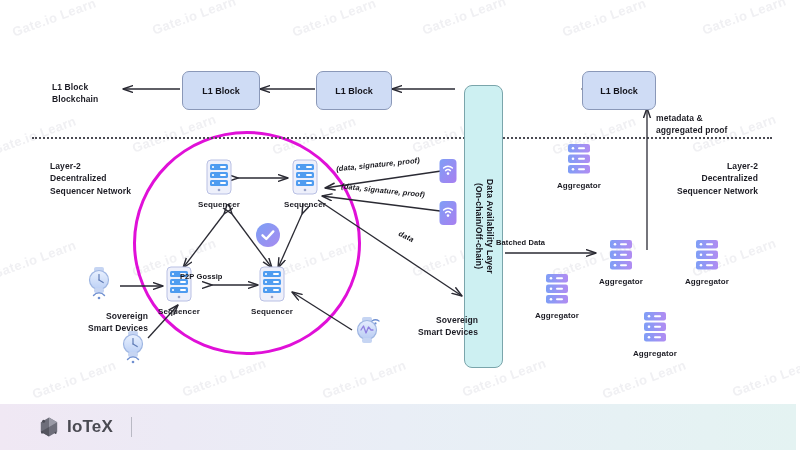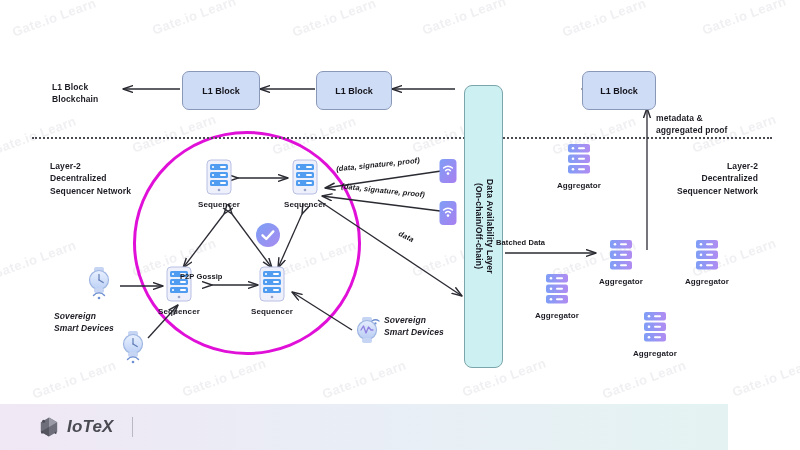--- a/index.html
+++ b/index.html
@@ -20,24 +20,23 @@
     position:absolute;
     font-size:13px;font-weight:700;
     color:#f0f0f3;
     transform:rotate(-20deg);
     white-space:nowrap;
     letter-spacing:.4px;
   }
 
   
   .footer{
-    position:absolute;left:0;bottom:0;width:728px;height:46px;
+    position:absolute;left:0;bottom:0;width:796px;height:46px;
     background:linear-gradient(90deg,#f0e8f4 0%,#eceaf5 22%,#e9eef6 50%,#e6f1f4 78%,#e4f3f2 100%);
     z-index:6;
-    font-style:italic;
   }
   .footer-inner{
     position:absolute;left:38px;top:0;height:46px;
     display:flex;align-items:center;gap:10px;
   }
   .brand{display:flex;align-items:center;gap:7px;}
   .brand-name{font-size:17px;font-weight:700;color:#4a4a52;letter-spacing:.2px;}
   .brand-name.small{font-size:13px;font-weight:700;color:#5a5a62;}
   .divider{width:1px;height:20px;background:#b9b9c4;margin:0 8px;}
 
@@ -52,21 +51,21 @@
   .lbl{
     position:absolute;z-index:5;
     font-size:8.5px;font-weight:700;color:#1c1c24;
     line-height:1.45;white-space:pre-line;
     letter-spacing:.1px;
   }
   .lbl.node{font-weight:700;font-size:8px;text-align:center;}
   .lbl.arrowlbl{font-size:7.5px;font-weight:700;color:#16161c;}
   .lbl.italic{font-style:italic;font-weight:700;}
   .lbl.right{text-align:right;}
-  .lbl.center{text-align:left;font-style:italic;}
+  .lbl.center{text-align:right;}
 
   
   .l1box{
     position:absolute;z-index:4;
     background:#cfdcf5;
     border:1.2px solid #8a98b8;
     border-radius:7px;
     display:flex;align-items:center;justify-content:center;
     font-size:9px;font-weight:700;color:#14141c;
   }

